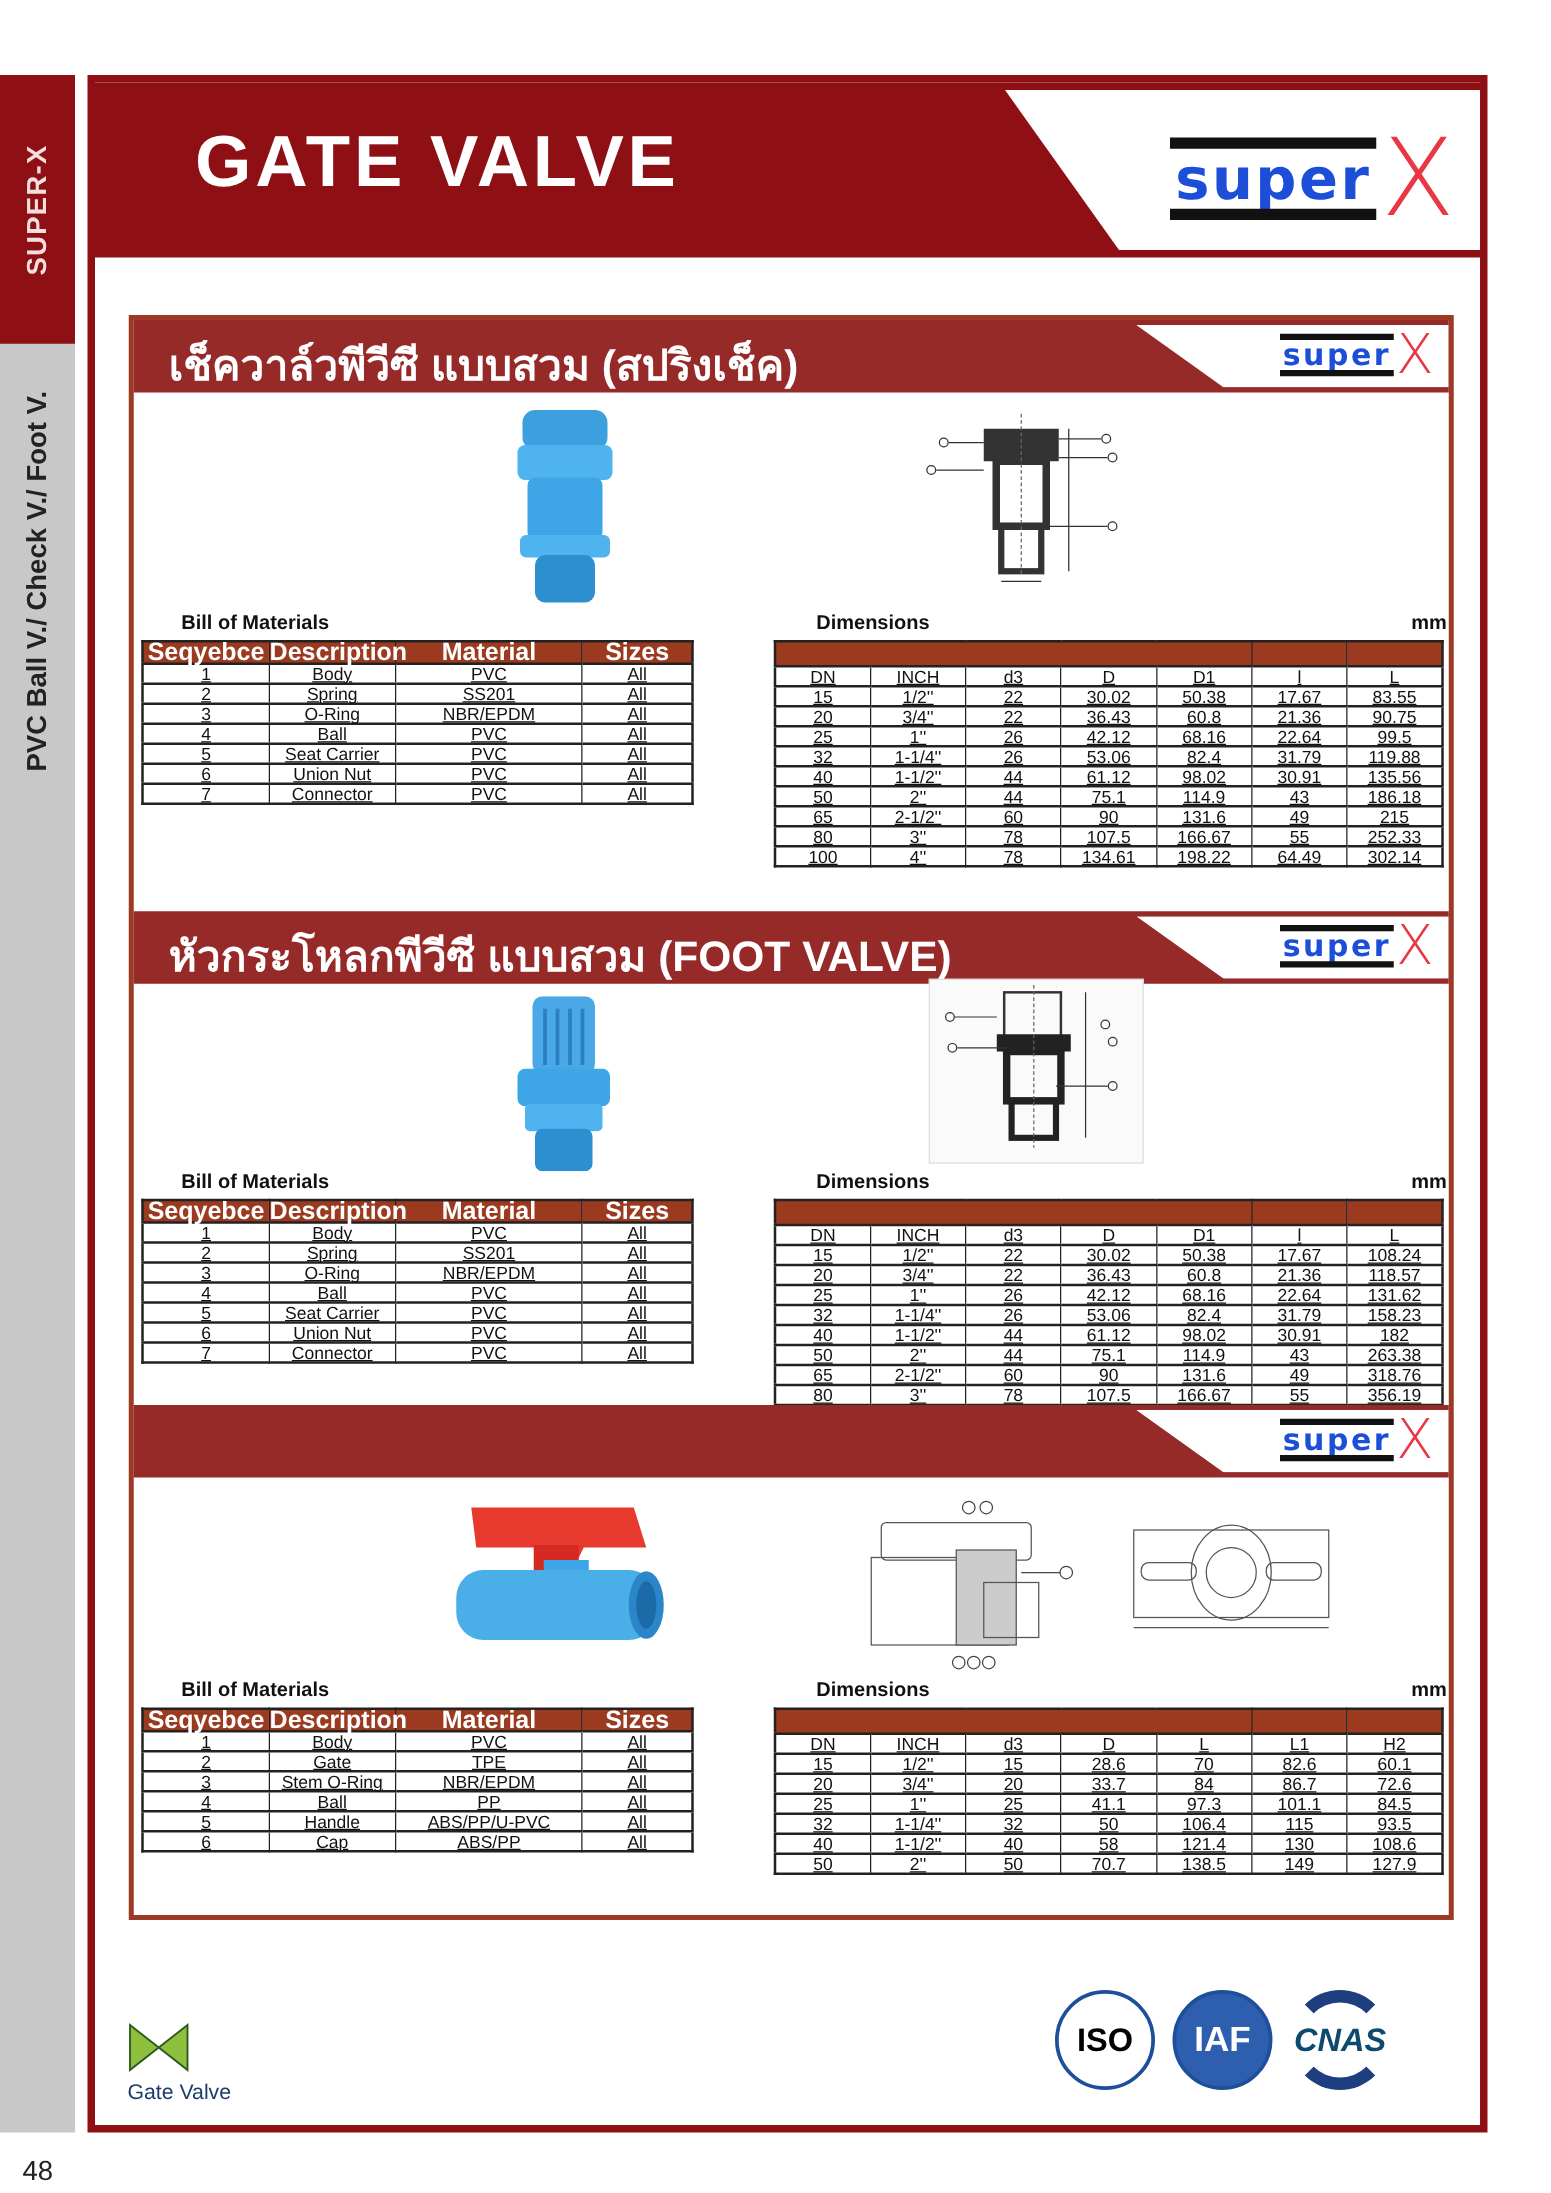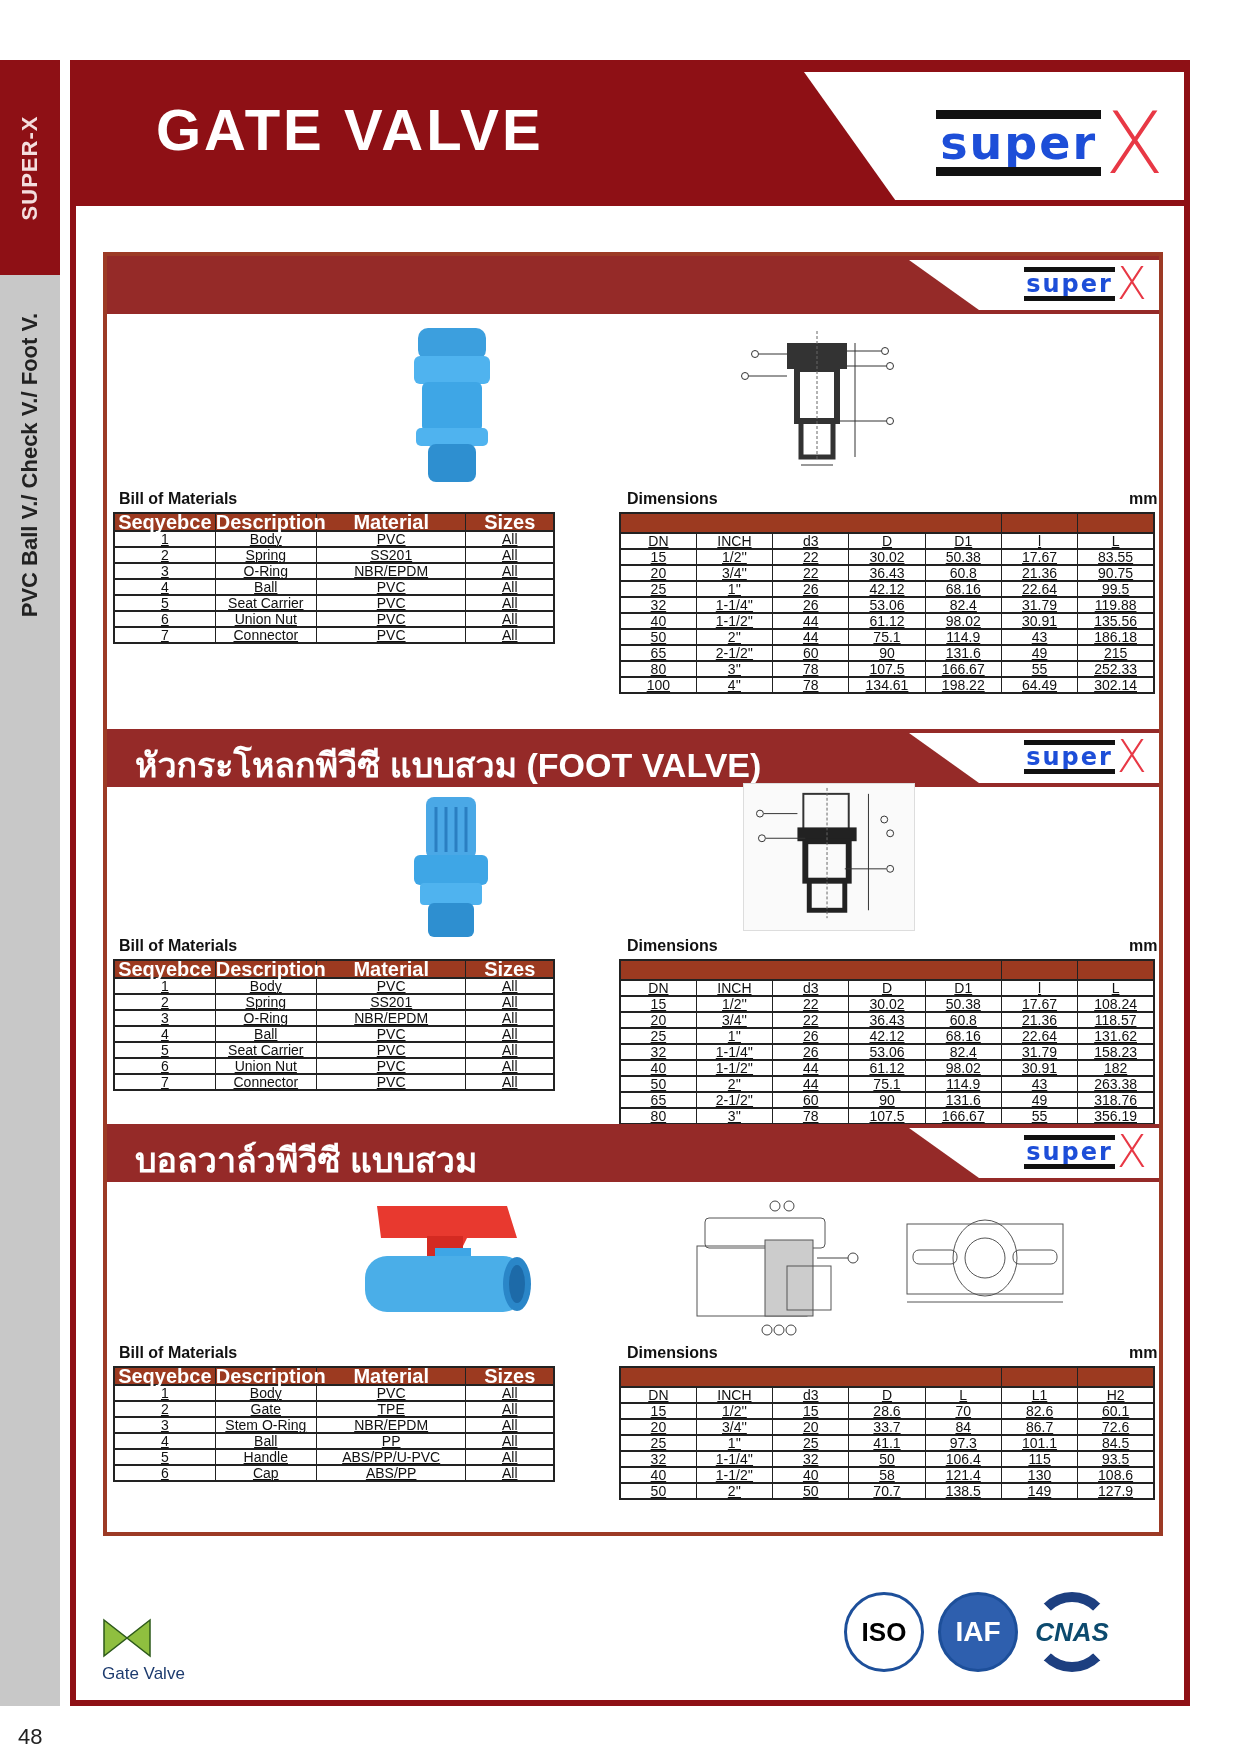--- a/index.html
+++ b/index.html
@@ -43,21 +43,21 @@
   .sec-logo-area { position: absolute; right: 0; top: 4px; width: 250px; height: 50px; background: #fff;
     clip-path: polygon(0 0, 100% 0, 100% 100%, 28% 100%); }
   .sec-logo-area .logo { right: 12px; top: 2px; }
 
   
   .product { position: absolute; }
   .diagram { position: absolute; border: 1px solid #ddd; background: #fafafa; }
   .diagram svg { width: 100%; height: 100%; }
 
   
-  .tbl-label { position: absolute; font-size: 16px; font-weight: bold; color: #111; }
+  .tbl-label { position: absolute; font-size: 16px; font-weight: bold; color: #111; margin-left: 26px; }
   .tbl-unit { position: absolute; font-size: 16px; font-weight: bold; color: #111; }
   table { position: absolute; border-collapse: collapse; font-size: 14px; table-layout: fixed; border: 2px solid #222; }
   th { background: #9c3a20; color: #fff; font-weight: bold; font-size: 20px; height: 18px; line-height: 16px; border: 1px solid #222; }
   td { text-align: center; height: 15.5px; line-height: 14px; border: 1px solid #222; border-top: 2px solid #222; text-decoration: underline; text-decoration-thickness: 1px; }
   .dim-table th { height: 20px; }
 
   
   .footer-gate { position: absolute; left: 26px; top: 1552px; width: 100px; }
   .footer-gate-label { position: absolute; left: 0; top: 46px; font-size: 17px; color: #1d3b6e; white-space: nowrap; }
   .cert { position: absolute; top: 1526px; width: 80px; height: 80px; border-radius: 50%; display: flex; align-items: center; justify-content: center; font-weight: bold; }
@@ -81,20 +81,21 @@
         <span class="logo-super">super</span>
         <span class="logo-x">X</span>
       </div>
     </div>
   </div>
 
   <div class="inner-frame">
 
     <div class="section" style="top:0;height:447px;">
       <div class="sec-head">
+        <div class="sec-title">เช็ควาล์วพีวีซี แบบสวม (สปริงเช็ค)</div>
         <div class="sec-logo-area">
           <div class="logo logo-small">
             <span class="logo-super">super</span>
             <span class="logo-x">X</span>
           </div>
         </div>
       </div>
 
       <div class="product" style="left:305px;top:72px;width:80px;height:155px;">
         <svg viewBox="0 0 80 155" width="80" height="155">
@@ -505,21 +506,20 @@
               <td>198.22</td>
               <td>64.49</td>
               <td>436.62</td>
             </tr>
       </tbody>
         </table>
     </div>
 
     <div class="section" style="top:868px;height:408px;">
       <div class="sec-head">
-        <div class="sec-title">บอลวาล์วพีวีซี แบบสวม</div>
         <div class="sec-logo-area">
           <div class="logo logo-small">
             <span class="logo-super">super</span>
             <span class="logo-x">X</span>
           </div>
         </div>
       </div>
       <div class="product" style="left:250px;top:74px;width:180px;height:130px;">
         <svg viewBox="0 0 180 130" width="180" height="130">
           <path d="M20 8 L150 8 L160 40 L110 40 L105 50 L75 50 L70 40 L24 40 Z" fill="#e8392f"></path>

